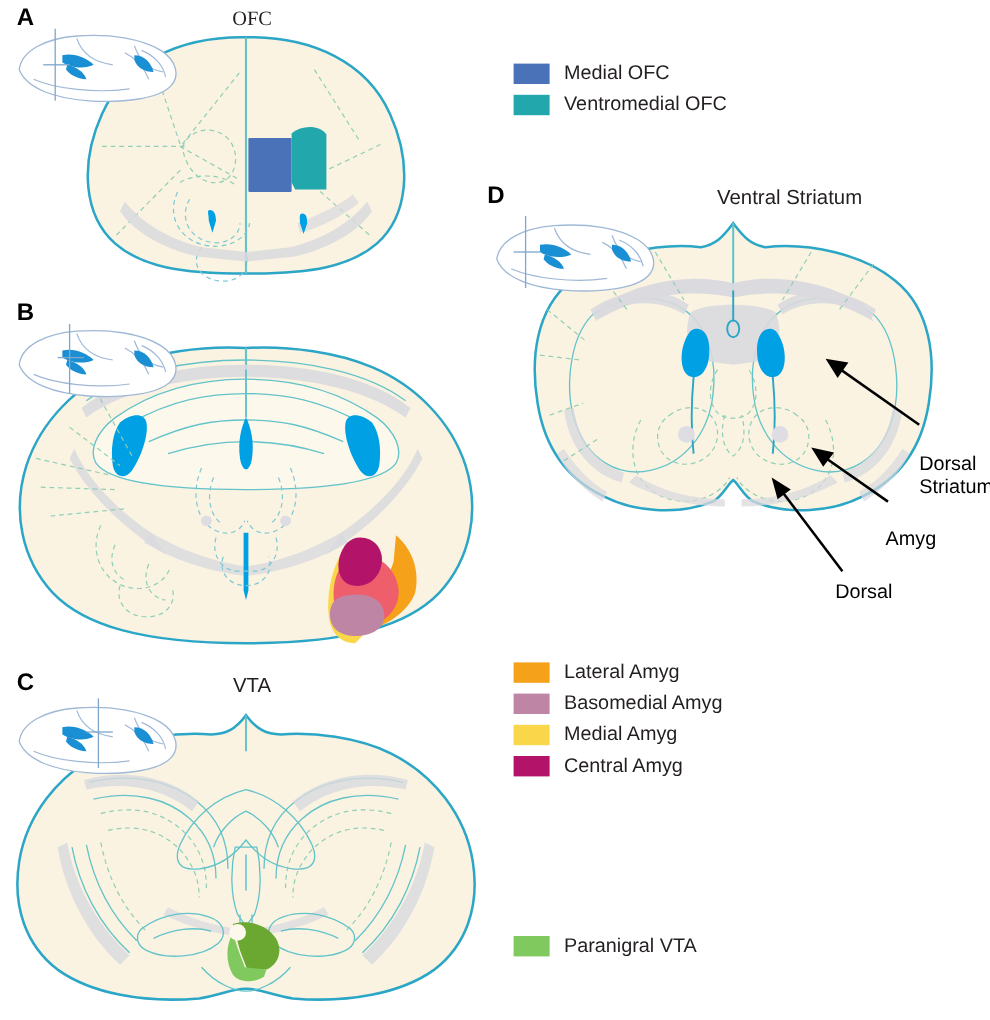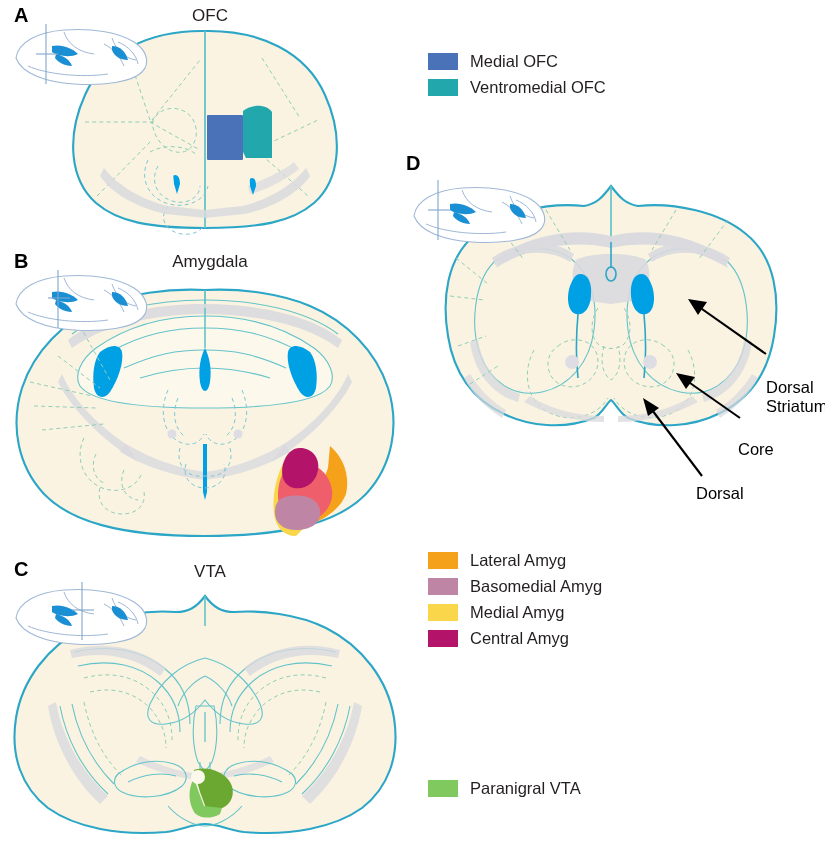--- a/index.html
+++ b/index.html
@@ -30,21 +30,21 @@
   .inset-cross{stroke:#7fa8cc;stroke-width:1.1;fill:none;}
   .arr{stroke:#000;stroke-width:2.1;fill:none;}
 </style>
 </head>
 <body>
 
 <div class="fig">
 
   <div class="panel" style="left:0;top:0;width:410px;height:245px;">
     <div class="panel-letter" style="left:14px;top:4px;">A</div>
-    <div class="panel-title" style="left:120px;top:6px;width:180px;">OFC</div>
+    <div class="panel-title" style="left:120px;top:6px;width:180px;font-family:Liberation Serif, serif;">OFC</div>
 
     <svg style="position:absolute;left:0;top:0;" width="410" height="245" viewBox="0 0 410 245">
 
       <path class="outline" d="M205 31 C150 30 104 52 85 95 C66 137 70 180 96 203 C118 222 150 228 205 228 C260 228 292 222 314 203 C340 180 344 137 325 95 C306 52 260 30 205 31 Z"></path>
 
       <path class="sub" style="stroke-width:1.8" d="M205 31 L205 228"></path>
 
       <path class="dash" d="M126 48 L150 120"></path>
       <path class="dash" d="M85 122 L155 122"></path>
       <path class="dash" d="M97 196 L152 140"></path>
@@ -94,21 +94,20 @@
       <div class="legend-label">Medial OFC</div>
     </div>
     <div class="legend-row">
       <div class="swatch" style="background:#22a8ac;"></div>
       <div class="legend-label">Ventromedial OFC</div>
     </div>
   </div>
 
   <div class="panel" style="left:0;top:248px;width:410px;height:300px;">
     <div class="panel-letter" style="left:14px;top:2px;">B</div>
-    <div class="panel-title" style="left:110px;top:4px;width:200px;">Amygdala</div>
 
     <svg style="position:absolute;left:0;top:0;" width="410" height="300" viewBox="0 0 410 300">
 
       <path class="outline" d="M205 42 C168 40 128 46 100 58 C64 73 34 103 22 140 C10 178 18 218 44 246 C70 273 118 288 205 288 C292 288 340 273 366 246 C392 218 400 178 388 140 C376 103 346 73 310 58 C282 46 242 40 205 42 Z"></path>
       <path class="sub" style="stroke-width:1.8" d="M205 42 L205 60"></path>
 
       <path class="sub" d="M72 86 C104 62 156 52 205 52 C254 52 306 62 338 86"></path>
       <path class="subf" d="M96 100 C130 76 168 68 205 68 C242 68 280 76 314 100 C330 112 336 128 330 138 C320 152 280 160 205 160 C130 160 90 152 80 138 C74 128 80 112 96 100 Z"></path>
       <path class="sub" d="M110 104 C142 86 172 80 205 80 C238 80 268 86 300 104"></path>
       <path class="sub" d="M124 120 C156 106 176 102 205 102 C234 102 254 106 286 120"></path>
@@ -265,20 +264,21 @@
 
   <div class="legend" style="left:428px;top:775px;">
     <div class="legend-row">
       <div class="swatch" style="background:#7fc95e;"></div>
       <div class="legend-label">Paranigral VTA</div>
     </div>
   </div>
 
   <div class="panel" style="left:398px;top:150px;width:427px;height:350px;">
     <div class="panel-letter" style="left:8px;top:2px;">D</div>
+    <div class="panel-title" style="left:150px;top:5px;width:220px;">Ventral Striatum</div>
 
     <svg style="position:absolute;left:0;top:0;" width="427" height="350" viewBox="0 0 427 350">
 
       <path class="outline" d="M213 36 C204 48 198 54 186 56 C150 52 104 62 78 84 C48 108 44 150 50 186 C56 224 76 250 106 264 C130 276 166 280 196 268 C204 264 208 254 213 250 C218 254 222 264 230 268 C260 280 296 276 320 264 C350 250 370 224 376 186 C382 150 378 108 348 84 C322 62 276 52 240 56 C228 54 222 48 213 36 Z"></path>
       <path class="sub" style="stroke-width:1.7" d="M213 36 L213 92"></path>
 
       <path class="sub" d="M96 112 C122 96 152 94 172 108 C192 122 200 150 196 180 C192 212 172 236 144 242 C116 248 92 232 82 204 C72 176 76 132 96 112 Z"></path>
       <path class="wm" d="M94 108 C120 90 154 88 176 104 L172 112 C150 98 120 100 98 116 Z" opacity="0.9"></path>
       <path class="wm" d="M80 190 C84 216 98 236 122 244 L120 252 C92 244 76 220 72 192 Z" opacity="0.8"></path>
 
@@ -350,16 +350,16 @@
       <path class="inset-in" d="M110 24 C120 28 128 36 130 46"></path>
       <path class="inset-cross" d="M32 4 L32 64"></path>
       <path class="inset-cross" d="M22 34 L44 34"></path>
     </svg>
   </div>
 
   <div class="arrow-label" style="left:766px;top:378px;">
     <div>Dorsal</div>
     <div>Striatum</div>
   </div>
-  <div class="arrow-label" style="left:738px;top:440px;">Core</div>
+  <div class="arrow-label" style="left:738px;top:440px;">Amyg</div>
   <div class="arrow-label" style="left:696px;top:484px;">Dorsal</div>
 
 </div>
 
 </body></html>

